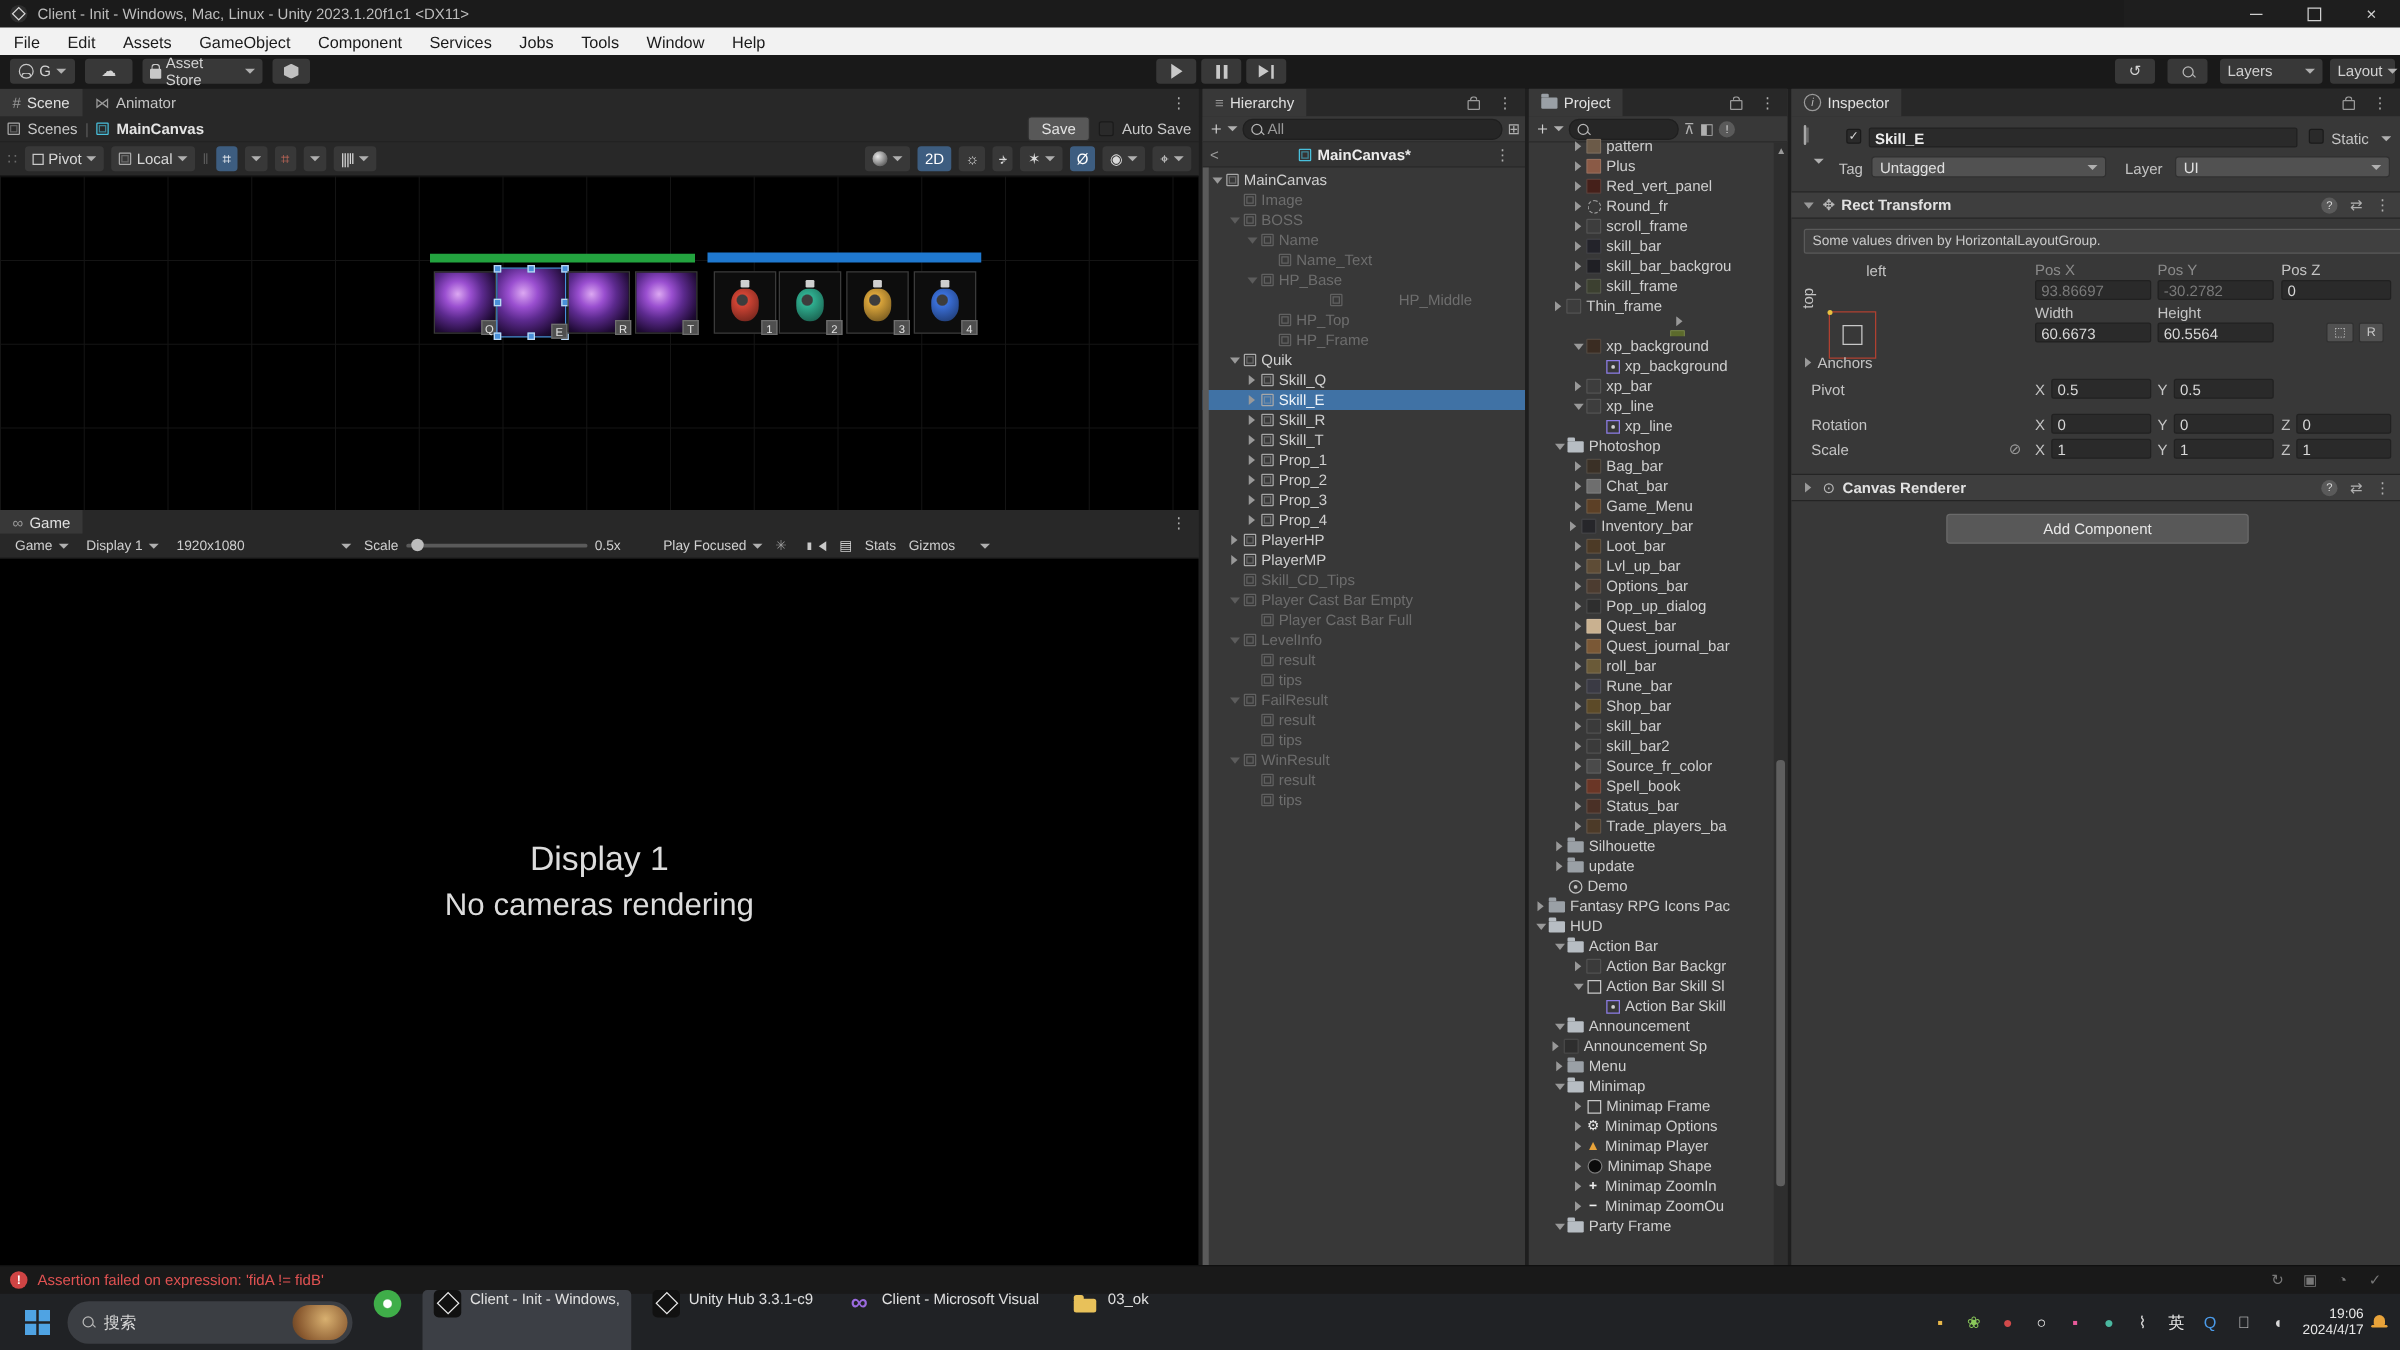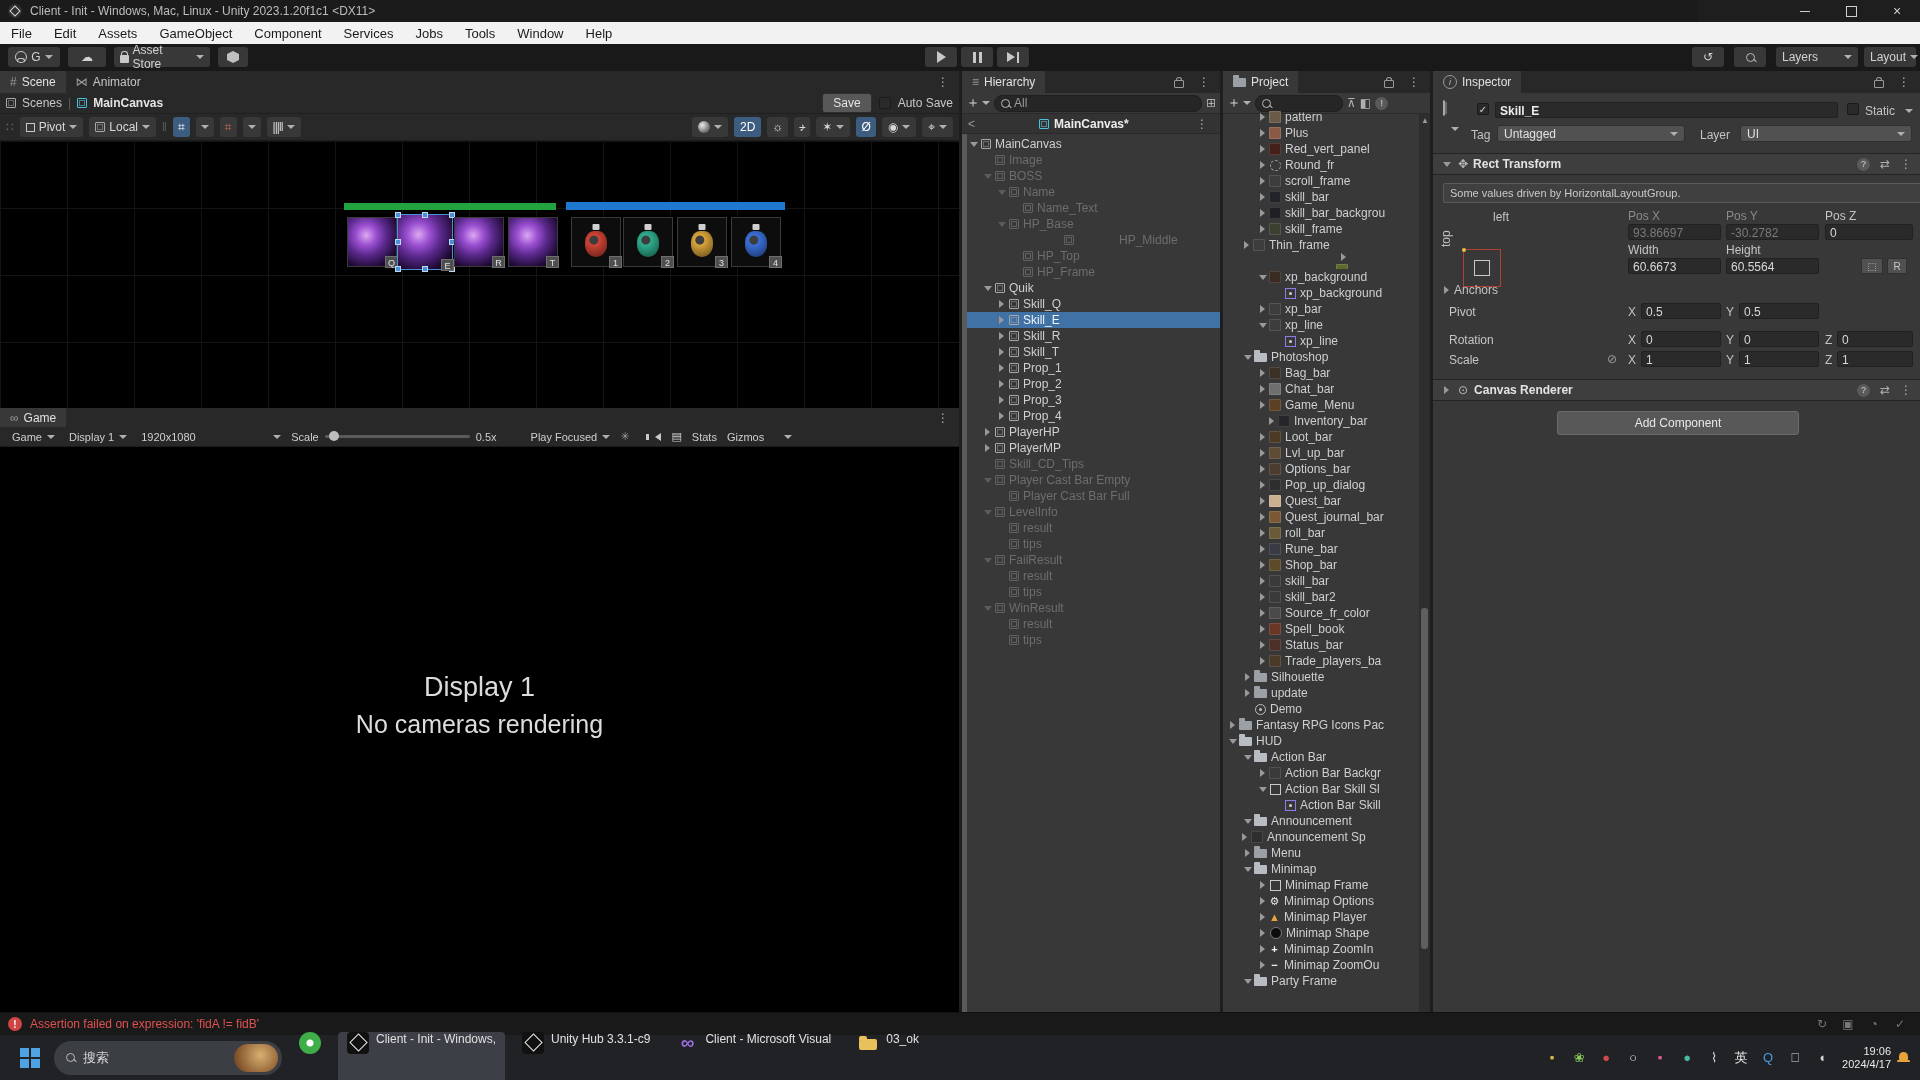--- a/index.html
+++ b/index.html
@@ -786,21 +786,21 @@
           <span class="thumbic" style="background: rgb(110, 110, 110);"></span>
           <span class="tlabel">Chat_bar</span>
         </div>
         <div class="trow" style="padding-left: 34px;">
           <span class="tri">
             <i class="tri-r"></i>
           </span>
           <span class="thumbic" style="background: rgb(92, 64, 38);"></span>
           <span class="tlabel">Game_Menu</span>
         </div>
-        <div class="trow" style="padding-left: 43px;">
+        <div class="trow" style="padding-left: 30px;">
           <span class="tri">
             <i class="tri-r"></i>
           </span>
           <span class="thumbic" style="background: rgb(38, 38, 42);"></span>
           <span class="tlabel">Inventory_bar</span>
         </div>
         <div class="trow" style="padding-left: 34px;">
           <span class="tri">
             <i class="tri-r"></i>
           </span>

